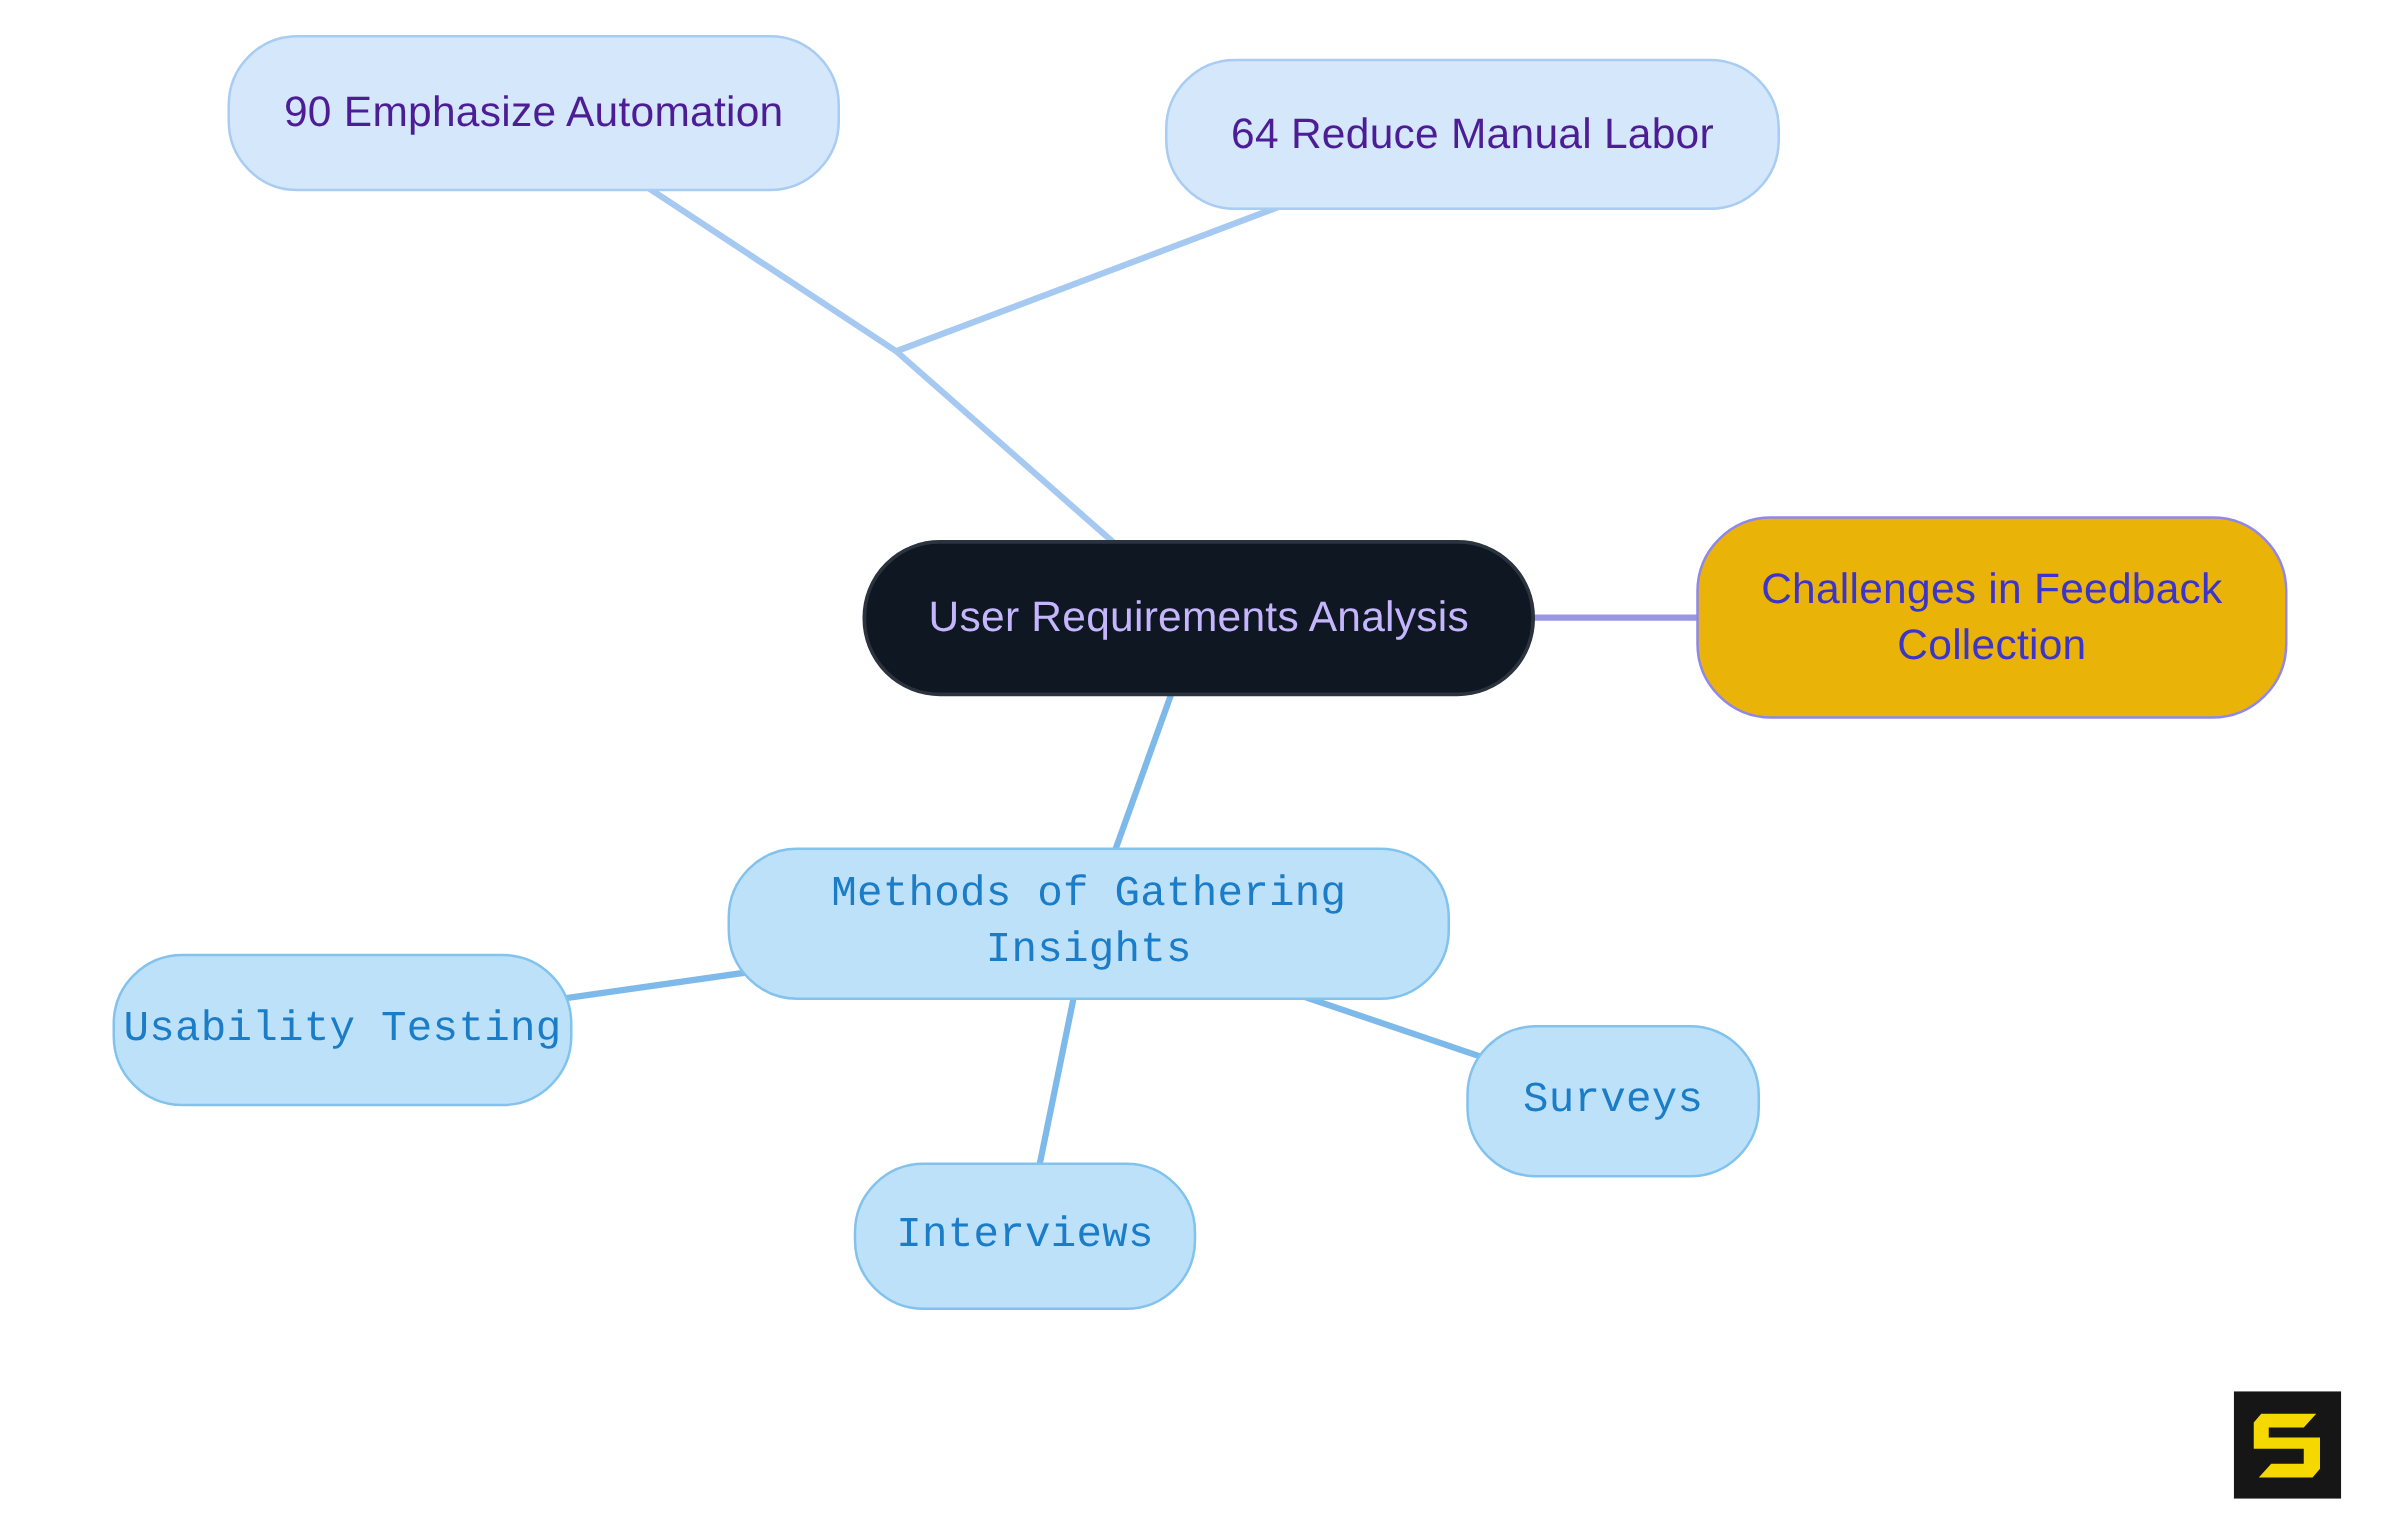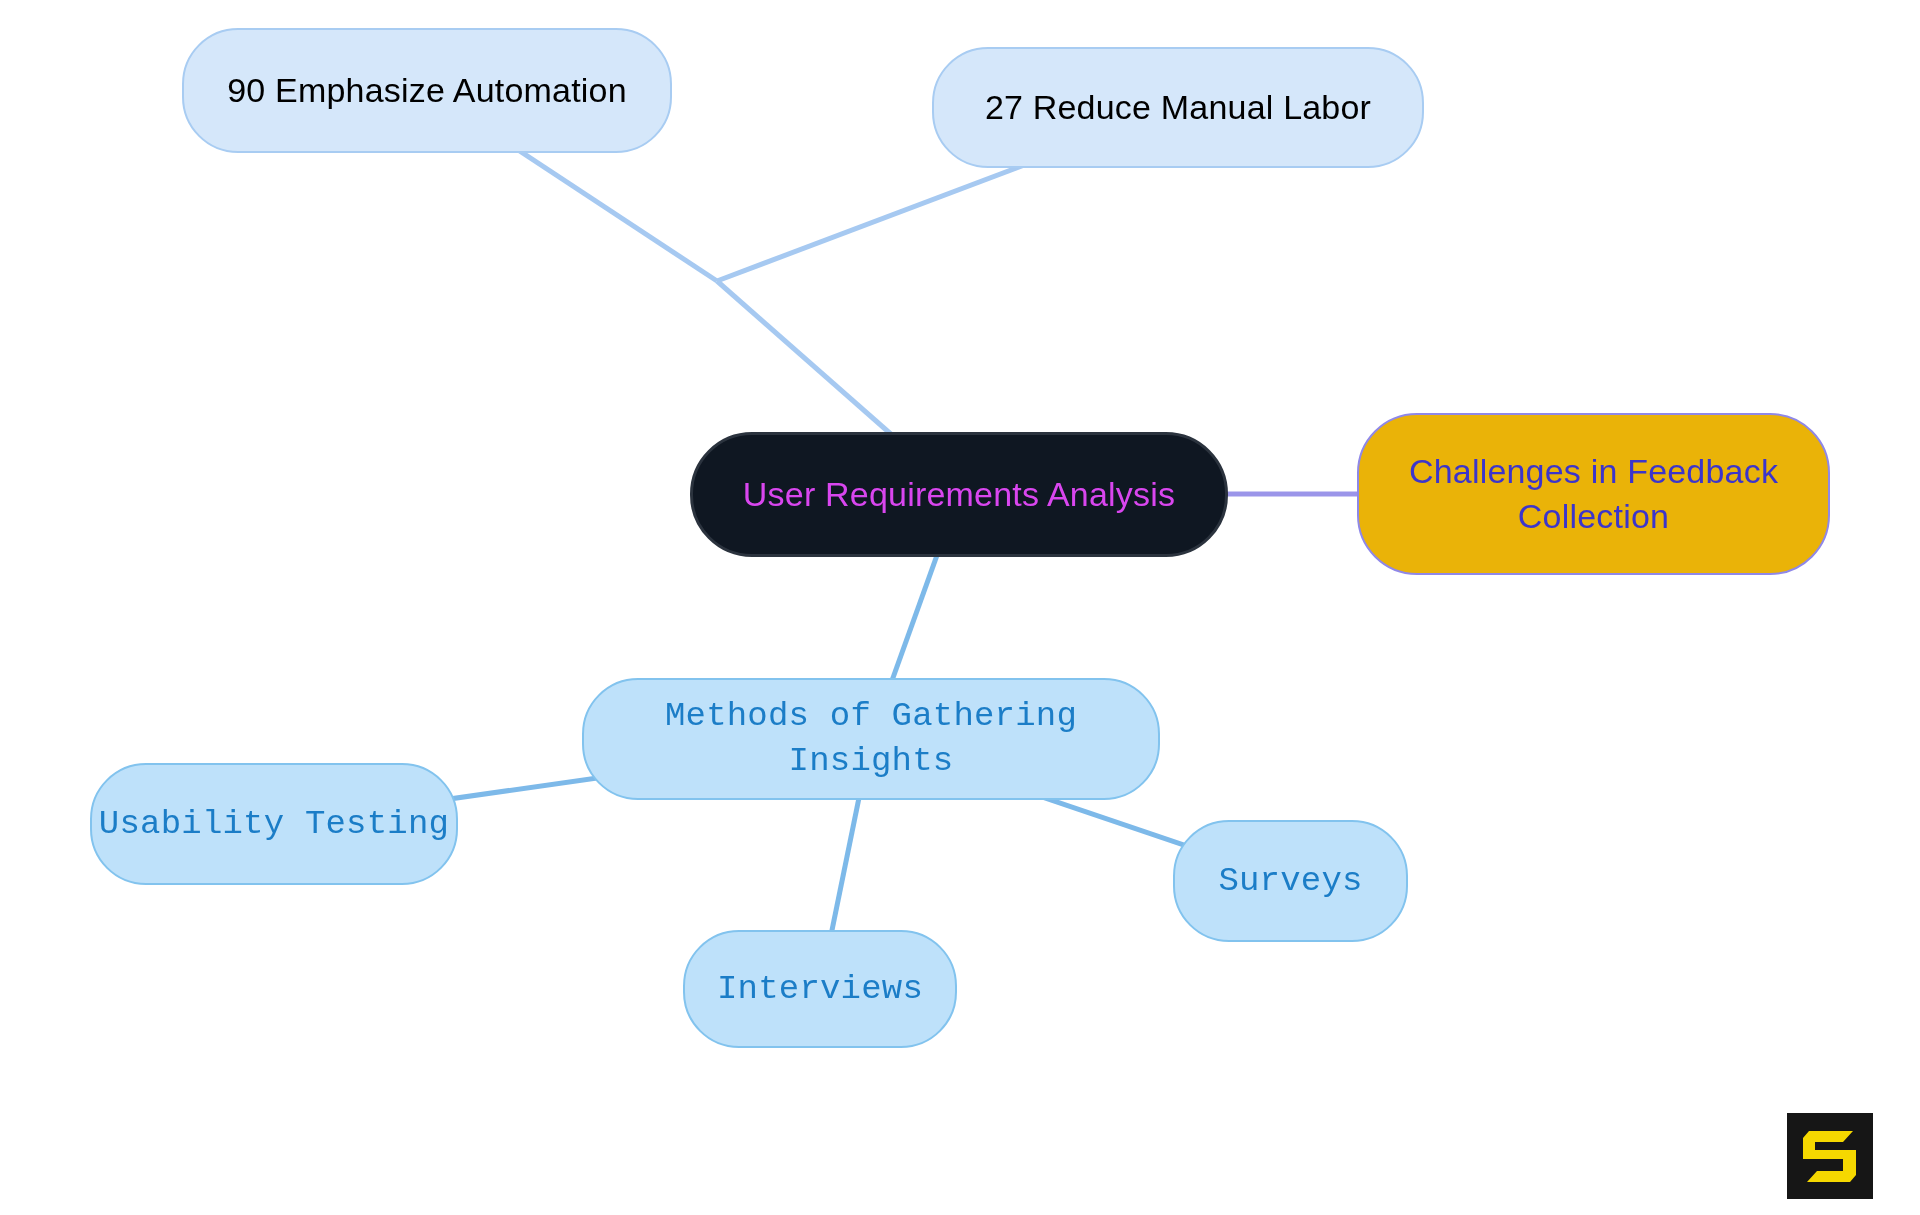--- a/index.html
+++ b/index.html
@@ -27,27 +27,27 @@
     box-sizing: border-box;
     font-size: 34px;
     line-height: 1.32;
     letter-spacing: 0.2px;
     cursor: default;
   }
   .node-root {
     background: #0f1722;
     border: 3px solid #2b333e;
     border-radius: 62px;
-    color: #d946ef;
+    color: #c4b5fd;
   }
   .node-pale {
     background: #d5e7fa;
     border: 2.5px solid #a8ccf2;
     border-radius: 56px;
-    color: #000000;
+    color: #4c1d95;
     text-align: center;
   }
   .node-sky {
     background: #bee1fa;
     border: 2.5px solid #82c3ee;
     border-radius: 56px;
     color: #1b7dc7;
     font-family: Liberation Mono, monospace;
   }
   .node-purple {
@@ -80,21 +80,21 @@
     <line x1="871" y1="739" x2="274" y2="824" stroke="#7db9e9" stroke-width="5"></line>
     <line x1="871" y1="739" x2="820" y2="989" stroke="#7db9e9" stroke-width="5"></line>
     <line x1="871" y1="739" x2="1290" y2="881" stroke="#7db9e9" stroke-width="5"></line>
   </svg>
 
   <div class="node node-pale" style="left:182px; top:28px; width:490px; height:125px;">
     <span>90 Emphasize Automation</span>
   </div>
 
   <div class="node node-pale" style="left:932px; top:47px; width:492px; height:121px;">
-    <span>27 Reduce Manual Labor</span>
+    <span>64 Reduce Manual Labor</span>
   </div>
 
 
   <div class="node node-root" style="left:690px; top:432px; width:538px; height:125px;">
     <span>User Requirements Analysis</span>
   </div>
 
   <div class="node node-purple" style="left:1357px; top:413px; width:473px; height:162px;">
     <span>Challenges in Feedback Collection</span>
   </div>

